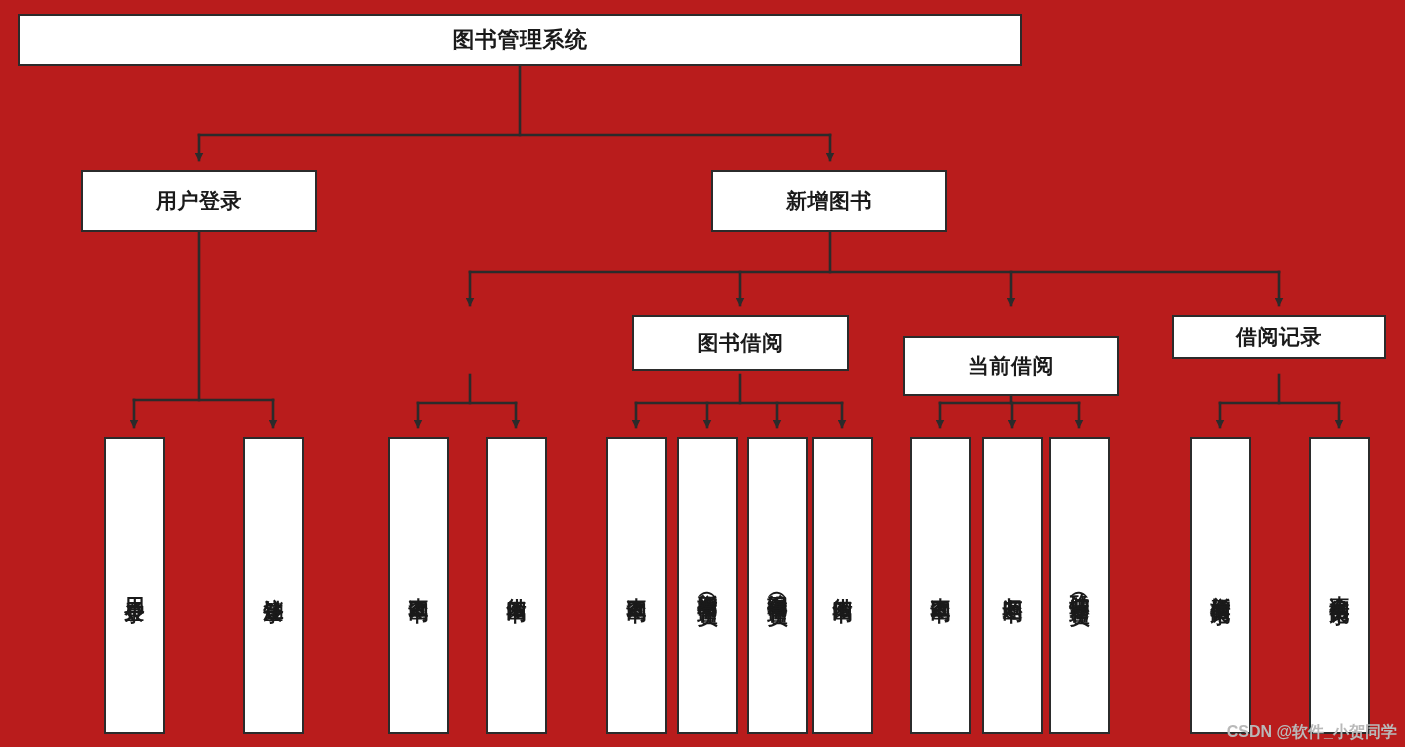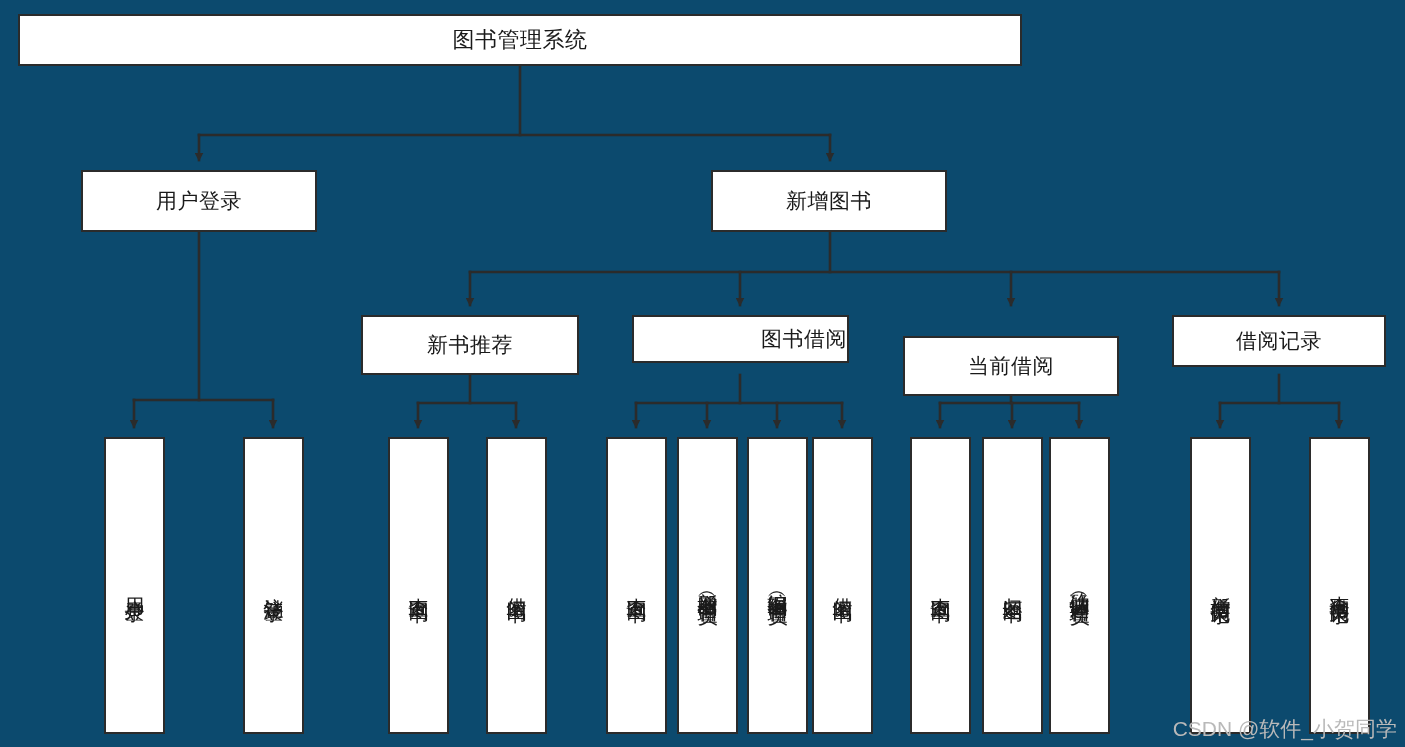--- a/index.html
+++ b/index.html
@@ -7,22 +7,23 @@
     padding: 0;
     background: #ffffff;
   }
   body {
     font-family: "Liberation Sans", "DejaVu Sans", sans-serif;
   }
   #canvas {
     position: relative;
     width: 1405px;
     height: 747px;
-    background: #0c4a6e;
+    background: #b91c1c;
     overflow: hidden;
+    font-weight: bold;
   }
   svg#edges {
     position: absolute;
     left: 0;
     top: 0;
     width: 1405px;
     height: 747px;
   }
   .node {
     position: absolute;
@@ -46,21 +47,21 @@
     writing-mode: vertical-rl;
     text-orientation: upright;
     letter-spacing: 2px;
     font-size: 20px;
   }
   .node.root .node-label { font-size: 22px; }
   .watermark {
     position: absolute;
     right: 8px;
     bottom: 4px;
-    font-size: 21px;
+    font-size: 16px;
     color: #b9b9b9;
     z-index: 5;
     white-space: nowrap;
     user-select: none;
   }
 </style>
 </head>
 <body>
 
 <div id="canvas">
@@ -119,30 +120,27 @@
     <span class="node-label">图书管理系统</span>
   </div>
 
   <div class="node" style="left:81px; top:170px; width:236px; height:62px;">
     <span class="node-label">用户登录</span>
   </div>
   <div class="node" style="left:711px; top:170px; width:236px; height:62px;">
     <span class="node-label">新增图书</span>
   </div>
 
-  <div class="node" style="left:361px; top:315px; width:218px; height:60px;">
-    <span class="node-label">新书推荐</span>
-  </div>
-  <div class="node" style="left:632px; top:315px; width:217px; height:48px;justify-content:flex-end;">
+  <div class="node" style="left:632px; top:315px; width:217px; height:56px;">
     <span class="node-label">图书借阅</span>
   </div>
   <div class="node" style="left:903px; top:315px; width:216px; height:60px;margin-top:21px;">
     <span class="node-label">当前借阅</span>
   </div>
-  <div class="node" style="left:1172px; top:315px; width:214px; height:52px;">
+  <div class="node" style="left:1172px; top:315px; width:214px; height:44px;">
     <span class="node-label">借阅记录</span>
   </div>
 
   <div class="node vertical" style="left:104px; top:437px; width:61px; height:297px;">
     <span class="node-label">用户登录</span>
   </div>
   <div class="node vertical" style="left:243px; top:437px; width:61px; height:297px;">
     <span class="node-label">注销登录</span>
   </div>
   <div class="node vertical" style="left:388px; top:437px; width:61px; height:297px;">

